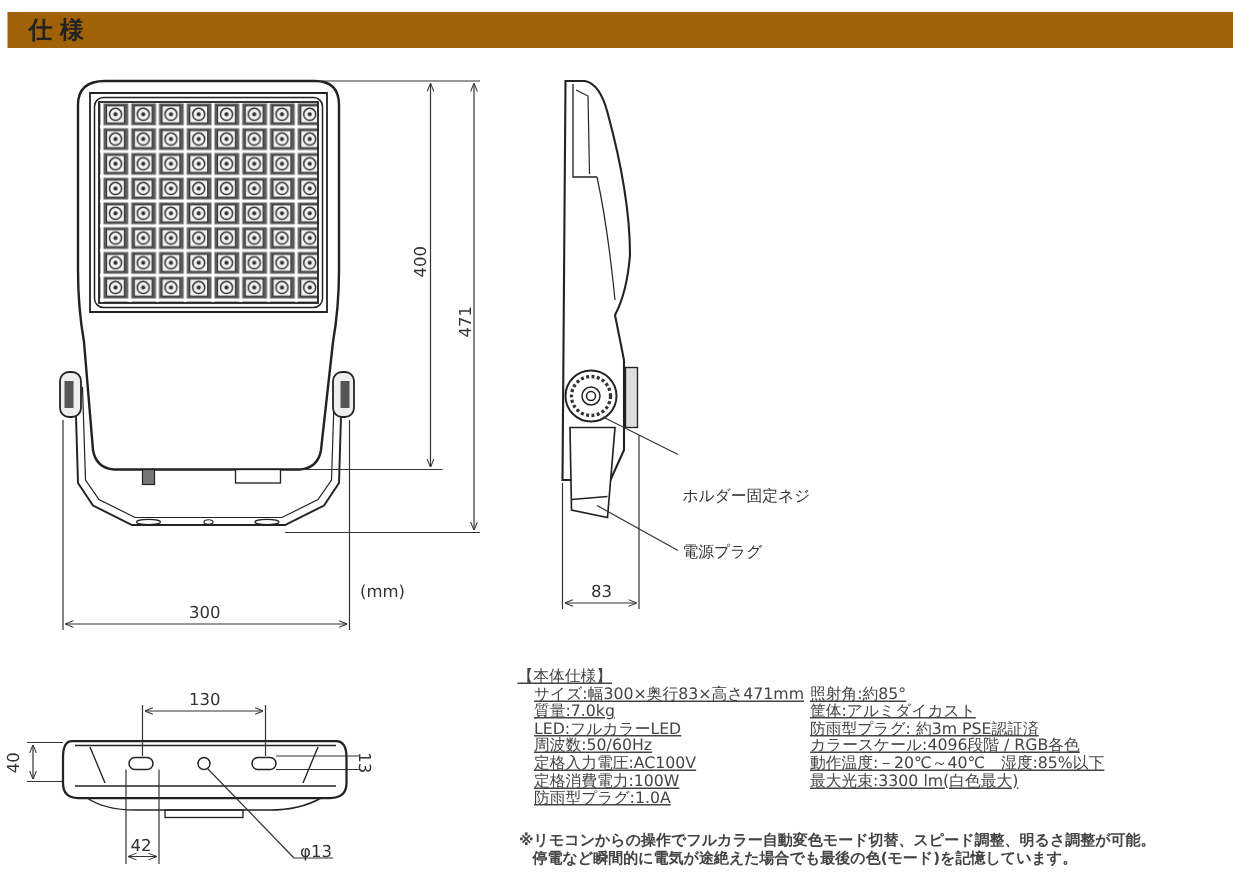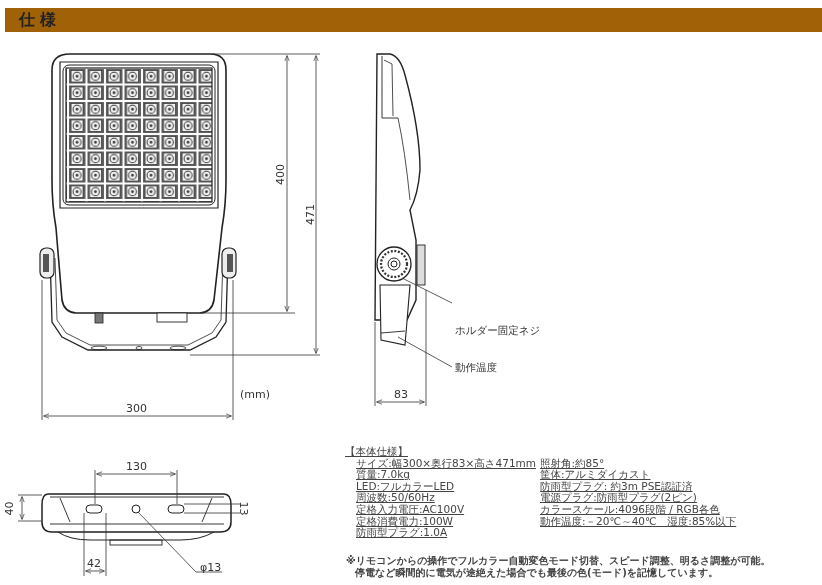--- a/index.html
+++ b/index.html
@@ -125,21 +125,21 @@
   </g>
 </svg>
 
 <span class="vtext" style="left:270px; top:168px;">400</span>
 <span class="vtext" style="left:300px; top:208px;">471</span>
 <span class="dim-text" style="left:126px; top:402px;">300</span>
 <span class="dim-text" style="left:240px; top:388px;">(mm)</span>
 
 <span class="dim-text" style="left:394px; top:388px;">83</span>
 <span class="label" style="left:455px; top:296px;margin-top:28px;">ホルダー固定ネジ</span>
-<span class="label" style="left:455px; top:361px;">動作温度</span>
+<span class="label" style="left:455px; top:361px;">電源プラグ</span>
 
 <span class="dim-text" style="left:126px; top:460px;">130</span>
 <span class="vtext" style="left:2px; top:502px;">40</span>
 <span class="vtext" style="left:236px; top:502px; transform: rotate(90deg);">13</span>
 <span class="dim-text" style="left:87px; top:557px;">42</span>
 <span class="dim-text" style="left:200px; top:561px;">φ13</span>
 
 <div class="spec" style="left:345px; top:446px;">
   <div>【本体仕様】</div>
   <div class="indent">サイズ:幅300×奥行83×高さ471mm</div>
@@ -147,21 +147,21 @@
   <div class="indent">LED:フルカラーLED</div>
   <div class="indent">周波数:50/60Hz</div>
   <div class="indent">定格入力電圧:AC100V</div>
   <div class="indent">定格消費電力:100W</div>
   <div class="indent">防雨型プラグ:1.0A</div>
 </div>
 <div class="spec" style="left:540px; top:457.6px;">
   <div>照射角:約85°</div>
   <div>筐体:アルミダイカスト</div>
   <div>防雨型プラグ: 約3m  PSE認証済</div>
-  <div>電源プラグ:防雨型プラグ(2ピン)</div>
   <div>カラースケール:4096段階 / RGB各色</div>
   <div>動作温度:－20℃～40℃　湿度:85%以下</div>
+  <div>最大光束:3300 lm(白色最大)</div>
 </div>
 
 <div class="note">
   <div>※リモコンからの操作でフルカラー自動変色モード切替、スピード調整、明るさ調整が可能。</div>
   <div class="indent">停電など瞬間的に電気が途絶えた場合でも最後の色(モード)を記憶しています。</div>
 </div>
 
 </body></html>

